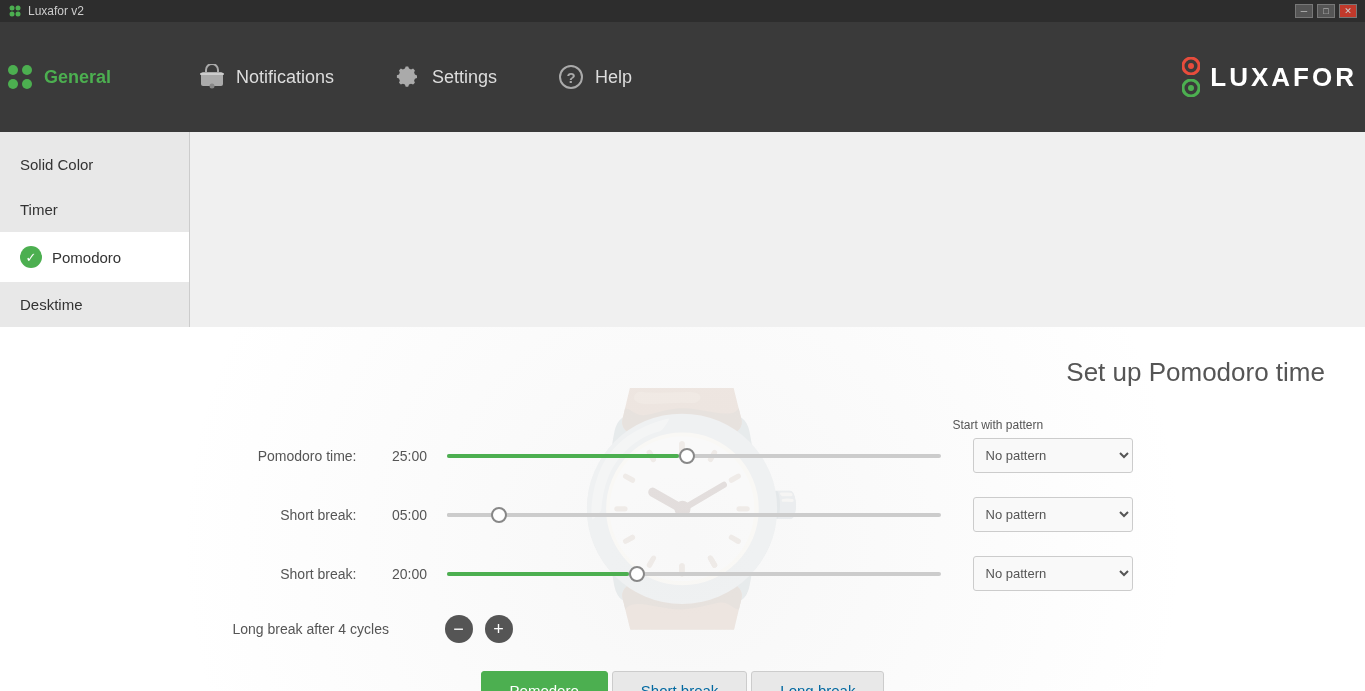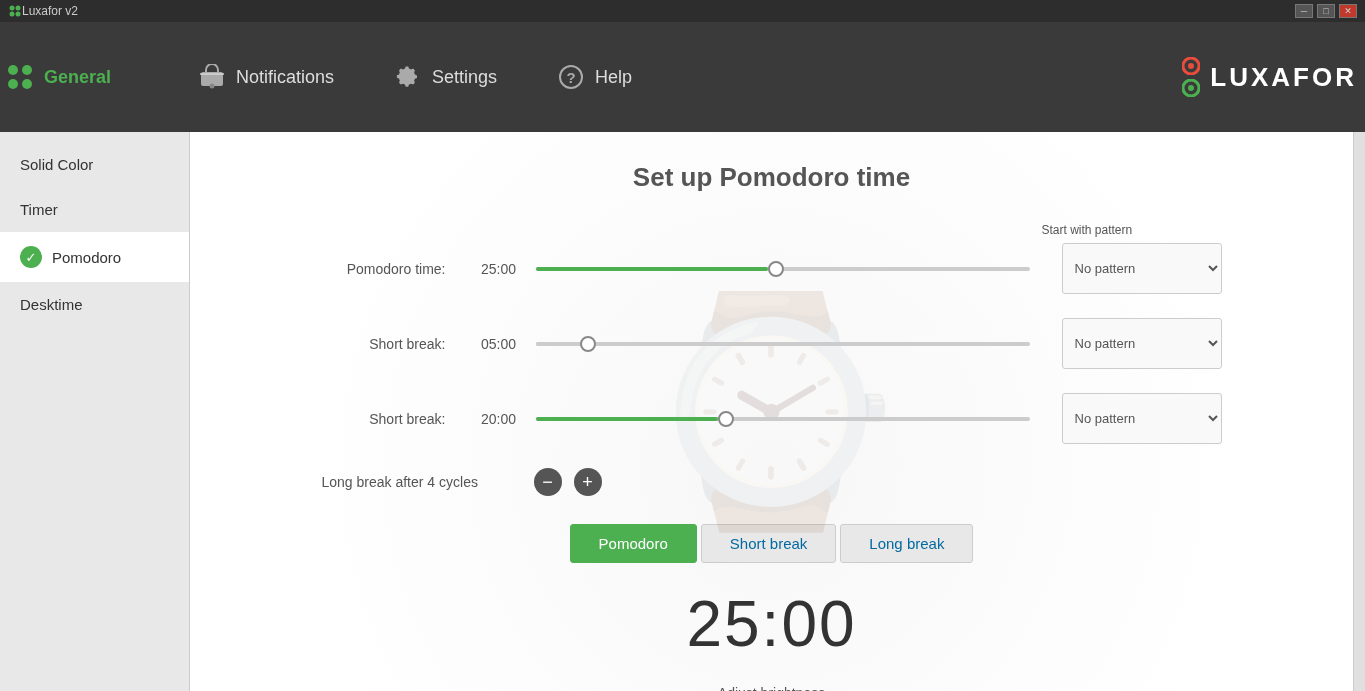--- a/index.html
+++ b/index.html
@@ -9,21 +9,21 @@
     .titlebar {
       background: #2d2d2d;
       height: 22px;
       display: flex;
       align-items: center;
       justify-content: space-between;
       padding: 0 8px;
       font-size: 12px;
       color: #ccc;
     }
-    .titlebar-title { display: flex; align-items: flex-end; gap: 0; }
+    .titlebar-title { display: flex; align-items: flex-end; gap: 6px; }
     .titlebar-icon { width: 14px; height: 14px; }
     .titlebar-controls { display: flex; gap: 4px; }
     .titlebar-btn {
       width: 18px; height: 14px;
       background: #555;
       border: 1px solid #777;
       display: flex; align-items: center; justify-content: center;
       font-size: 9px; color: #ccc; cursor: pointer;
     }
     .titlebar-btn.close { background: #c0392b; }
@@ -84,20 +84,21 @@
       font-size: 26px;
       font-weight: bold;
       color: #fff;
       letter-spacing: 3px;
     }
 
     
     .main-layout {
       display: flex;
       height: calc(691px - 22px - 110px);
+      flex-direction: column;
     }
 
     
     .sidebar {
       width: 190px;
       background: #e8e8e8;
       border-right: 1px solid #ccc;
       padding-top: 10px;
     }
     .sidebar-item {
@@ -134,24 +135,24 @@
     }
 
     
     .scrollbar {
       width: 12px;
       background: #e0e0e0;
       border-left: 1px solid #ccc;
     }
 
     .page-title {
-      text-align: center;
+      text-align: right;
       font-size: 26px;
       color: #555;
-      font-weight: 700;
+      font-weight: 400;
       margin-bottom: 30px;
     }
 
     
     .sliders-section {
       max-width: 900px;
       margin: 0 auto;
     }
 
     .slider-row {
@@ -201,21 +202,21 @@
       top: 50%;
       transform: translateY(-50%);
       cursor: pointer;
     }
     .pattern-select {
       margin-left: 20px;
       width: 160px;
     }
     .pattern-select select {
       width: 100%;
-      padding: 16px 8px;
+      padding: 8px 8px;
       font-size: 13px;
       border: 1px solid #ccc;
       background: #f9f9f9;
       border-radius: 3px;
       color: #555;
     }
 
     
     .cycles-row {
       display: flex;

